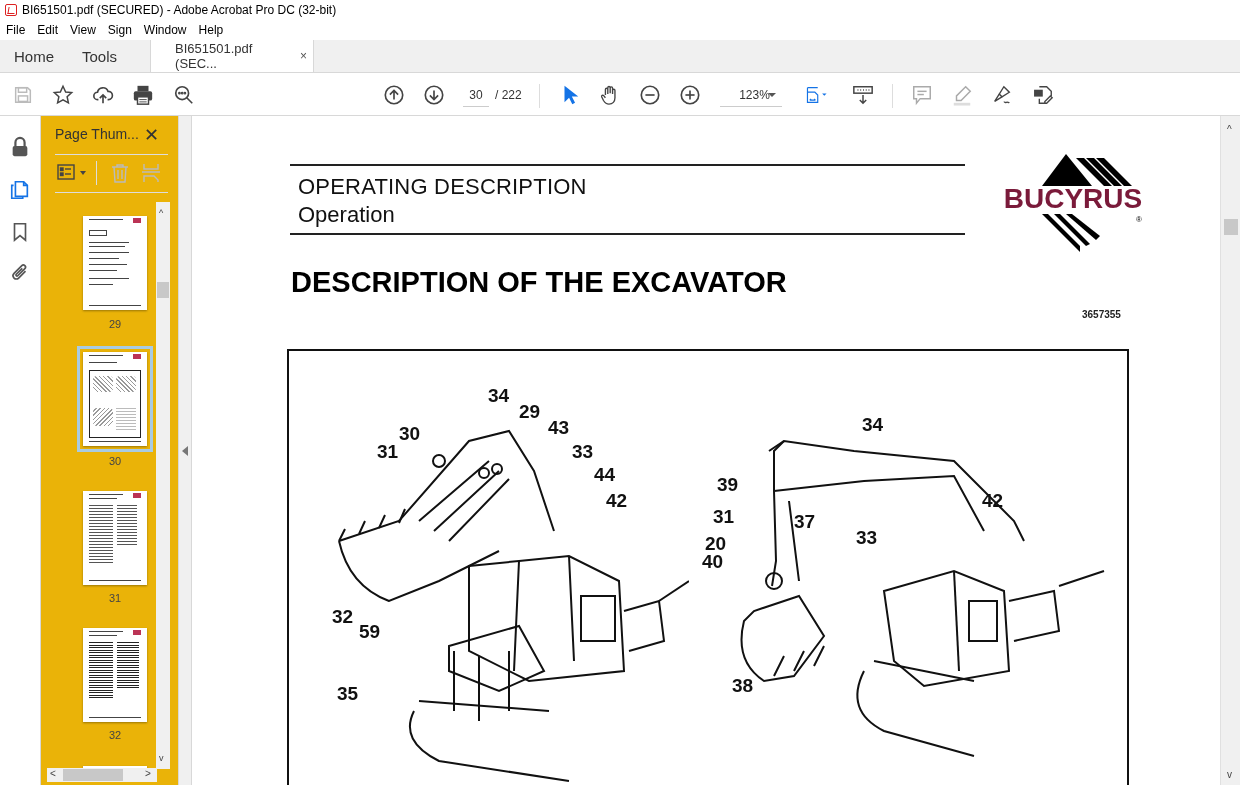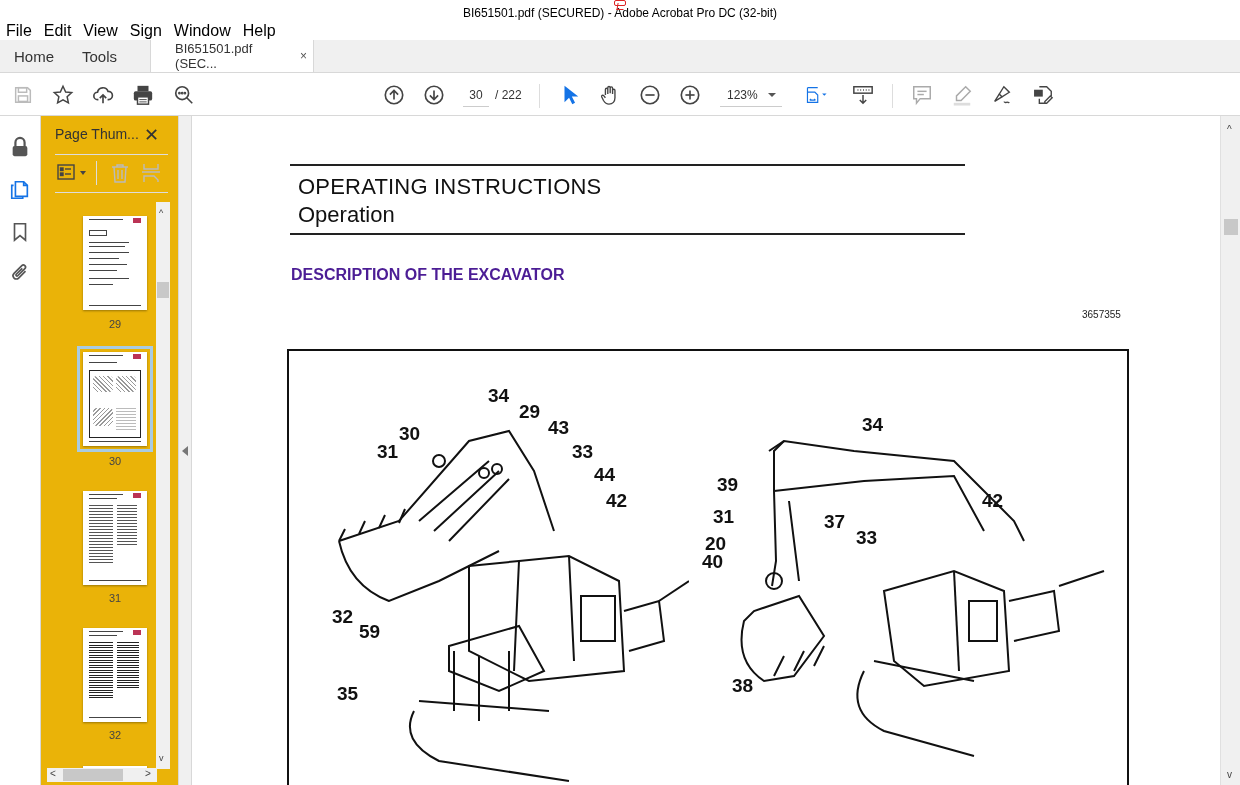--- a/index.html
+++ b/index.html
@@ -1,33 +1,33 @@
 <!DOCTYPE html>
 <html><head>
 <meta charset="utf-8">
 <style>
 *{box-sizing:border-box;margin:0;padding:0}
 html,body{width:1240px;height:785px;overflow:hidden;background:#fff;font-family:"Liberation Sans",sans-serif;}
 #app{position:relative;width:1240px;height:785px;}
-.titlebar{position:absolute;left:0;top:0;width:1240px;height:20px;background:#fff;display:flex;align-items:center;font-size:12px;color:#000;flex-direction:column;}
+.titlebar{position:absolute;left:0;top:0;width:1240px;height:20px;background:#fff;display:flex;align-items:center;font-size:12px;color:#000;}
 .titlebar .app-icon{width:12px;height:12px;margin:0 5px 0 5px;border:1px solid #d22;border-radius:2px;position:relative;}
 .titlebar .app-icon:after{content:"";position:absolute;left:2px;top:2px;width:6px;height:6px;border-left:1px solid #d22;border-bottom:1px solid #d22;transform:skewX(-10deg);}
-.menubar{position:absolute;left:0;top:20px;width:1240px;height:20px;display:flex;align-items:flex-end;font-size:16px;}
+.menubar{position:absolute;left:0;top:20px;width:1240px;height:20px;display:flex;align-items:center;font-size:12px;}
 .menubar span{padding:0 6px;color:#000;}
 .tabbar{position:absolute;left:0;top:40px;width:1240px;height:33px;background:#f0f0f0;border-bottom:1px solid #d8d8d8;display:flex;align-items:stretch;}
 .tabbar .navtab{font-size:15px;color:#333;display:flex;align-items:center;padding:12px 14px;}
 .tabbar .doctab{background:#fff;width:164px;margin-left:19px;display:flex;align-items:center;justify-content:space-between;padding:0 6px 0 24px;font-size:13px;color:#333;border-right:1px solid #d8d8d8;border-left:1px solid #d8d8d8;gap:41px;}
 .tabbar .doctab .x{font-size:12px;color:#555;}
 .toolbar{position:absolute;left:0;top:73px;width:1240px;height:43px;background:#fff;border-bottom:1px solid #d8d8d8;}
 .tb{position:absolute;top:10px;width:24px;height:24px;display:flex;align-items:center;justify-content:center;}
 .tb svg{width:22px;height:22px;}
 .pagebox{position:absolute;left:463px;top:10px;width:26px;height:24px;border-bottom:1px solid #ccc;font-size:12px;color:#333;text-align:center;line-height:24px;}
 .pagetotal{position:absolute;left:495px;top:10px;font-size:12px;color:#333;line-height:24px;}
 .sep{position:absolute;top:11px;width:1px;height:24px;background:#ddd;}
-.zoombox{position:absolute;left:720px;top:10px;width:62px;height:24px;border-bottom:1px solid #ccc;font-size:12px;color:#333;line-height:24px;padding-left:7px;}
+.zoombox{position:absolute;left:720px;top:10px;width:62px;height:24px;border-bottom:1px solid #ccc;font-size:12px;color:#333;line-height:24px;padding-left:7px;text-align:center;}
 .zoombox .caret{position:absolute;right:6px;top:10px;width:0;height:0;border-left:4px solid transparent;border-right:4px solid transparent;border-top:4px solid #555;}
 .leftrail{position:absolute;left:0;top:116px;width:41px;height:669px;background:#fff;border-right:1px solid #d8d8d8;}
 .rail-icon{position:absolute;left:9px;width:22px;height:22px;}
 .panel{position:absolute;left:41px;top:116px;width:137px;height:669px;background:#eab308;}
 .panel-title{position:absolute;left:14px;top:10px;font-size:14px;color:#333;}
 .panel-close{position:absolute;left:103px;top:8px;font-size:18px;color:#333;}
 .panel-hr{position:absolute;left:14px;width:113px;height:1px;background:#ddd;}
 .panel-tools{position:absolute;left:14px;top:45px;width:113px;height:24px;}
 .thumbs{position:absolute;left:0;top:86px;width:115px;height:567px;overflow:hidden;}
 .thumb{position:absolute;left:42px;width:64px;height:94px;background:#fff;box-shadow:0 1px 2px rgba(0,0,0,.35);}
@@ -39,22 +39,22 @@
 .hscroll-panel{position:absolute;left:6px;top:652px;width:110px;height:14px;background:#f0f0f0;}
 .hscroll-panel .bar{position:absolute;left:16px;top:1px;width:60px;height:12px;background:#c8c8c8;}
 .splitter{position:absolute;left:178px;top:116px;width:14px;height:669px;background:#f0f0f0;border-left:1px solid #d8d8d8;border-right:1px solid #d8d8d8;}
 .splitter .arrow{position:absolute;left:3px;top:330px;width:0;height:0;border-top:5px solid transparent;border-bottom:5px solid transparent;border-right:6px solid #777;}
 .docarea{position:absolute;left:192px;top:116px;width:1028px;height:669px;background:#fff;overflow:hidden;}
 .vscroll{position:absolute;left:1220px;top:116px;width:20px;height:669px;background:#f0f0f0;border-left:1px solid #e0e0e0;}
 .vscroll .thumbbar{position:absolute;left:3px;top:103px;width:14px;height:16px;background:#c8c8c8;}
 .hdr-line{position:absolute;left:98px;width:675px;height:2px;background:#222;}
 .hdr-title{position:absolute;left:106px;top:58px;font-size:22px;color:#111;letter-spacing:.2px;}
 .hdr-sub{position:absolute;left:106px;top:86px;font-size:22px;color:#111;}
-.main-heading{position:absolute;left:99px;top:150px;font-size:16px;font-weight:bold;color:#4c1d95;}
-.docnum{position:absolute;left:890px;top:193px;font-size:10px;color:#222;}
+.main-heading{position:absolute;left:99px;top:150px;font-size:29px;font-weight:bold;color:#000000;}
+.docnum{position:absolute;left:890px;top:193px;font-size:10px;color:#222;font-weight:bold;}
 .figure{position:absolute;left:95px;top:233px;width:842px;height:440px;border:2px solid #111;}
 .logo{position:absolute;left:796px;top:36px;width:170px;height:100px;}
 .callout{position:absolute;font-size:19px;font-weight:bold;color:#111;}
 </style>
 </head>
 <body>
 
 <div id="app">
 
   <div class="titlebar">
@@ -310,24 +310,37 @@
       <span style="position:absolute;left:98px;top:0;font-size:10px;color:#444">&gt;</span>
     </div>
   </div>
 
   <div class="splitter">
     <div class="arrow"></div>
   </div>
 
   <div class="docarea">
     <div class="hdr-line" style="top:48px"></div>
-    <div class="hdr-title">OPERATING INSTRUCTIONS</div>
+    <div class="hdr-title">OPERATING DESCRIPTION</div>
     <div class="hdr-sub">Operation</div>
     <div class="hdr-line" style="top:117px"></div>
 
+    <div class="logo">
+      <svg width="170" height="100" viewBox="0 0 170 100">
+        <polygon points="78,2 54,34 104,34" fill="#000"></polygon>
+        <polygon points="88,6 96,6 124,34 116,34" fill="#000"></polygon>
+        <polygon points="98,6 106,6 134,34 126,34" fill="#000"></polygon>
+        <polygon points="108,6 116,6 144,34 136,34" fill="#000"></polygon>
+        <polygon points="60,62 92,94 92,100 54,62" fill="#000"></polygon>
+        <polygon points="72,62 102,92 98,94 66,62" fill="#000"></polygon>
+        <polygon points="84,62 112,84 108,88 78,62" fill="#000"></polygon>
+        <text x="85" y="56" text-anchor="middle" font-family="Liberation Sans, sans-serif" font-size="28" font-weight="bold" fill="#7a1a3a">BUCYRUS</text>
+        <text x="148" y="70" font-family="Liberation Sans, sans-serif" font-size="8" fill="#000">®</text>
+      </svg>
+    </div>
 
     <div class="main-heading">DESCRIPTION OF THE EXCAVATOR</div>
     <div class="docnum">3657355</div>
 
     <div class="figure">
 
       <svg style="position:absolute;left:30px;top:60px" width="370" height="380" viewBox="0 0 370 380" fill="none" stroke="#111" stroke-width="2">
         <path d="M20 130 L80 110 L150 30 L190 20 L215 60 L235 120"></path>
         <path d="M20 130 Q30 175 70 190 L120 170 L180 140"></path>
         <path d="M20 130 L26 118 M40 123 L46 110 M60 117 L66 104 M80 112 L86 98"></path>
@@ -372,21 +385,21 @@
       <span class="callout" style="left:305px;top:113px">44</span>
       <span class="callout" style="left:317px;top:139px">42</span>
       <span class="callout" style="left:43px;top:255px">32</span>
       <span class="callout" style="left:70px;top:270px">59</span>
       <span class="callout" style="left:48px;top:332px">35</span>
 
       <span class="callout" style="left:573px;top:63px">34</span>
       <span class="callout" style="left:428px;top:123px">39</span>
       <span class="callout" style="left:693px;top:139px">42</span>
       <span class="callout" style="left:424px;top:155px">31</span>
-      <span class="callout" style="left:535px;top:160px">37</span>
+      <span class="callout" style="left:505px;top:160px">37</span>
       <span class="callout" style="left:567px;top:176px">33</span>
       <span class="callout" style="left:416px;top:182px">20</span>
       <span class="callout" style="left:413px;top:200px">40</span>
       <span class="callout" style="left:443px;top:324px">38</span>
     </div>
   </div>
 
   <div class="vscroll">
     <span style="position:absolute;left:6px;top:8px;font-size:10px;color:#444">^</span>
     <div class="thumbbar"></div>

